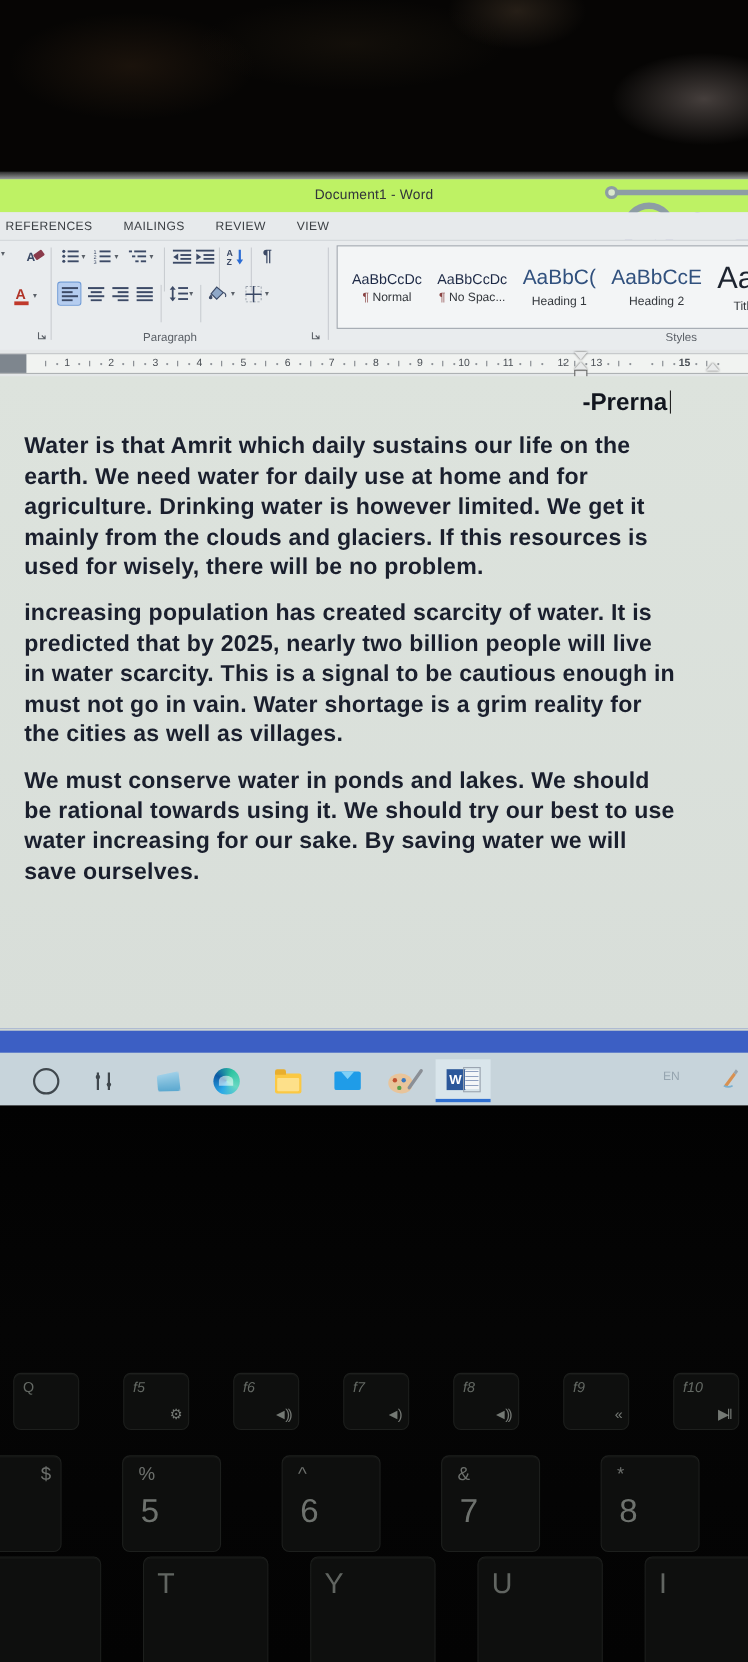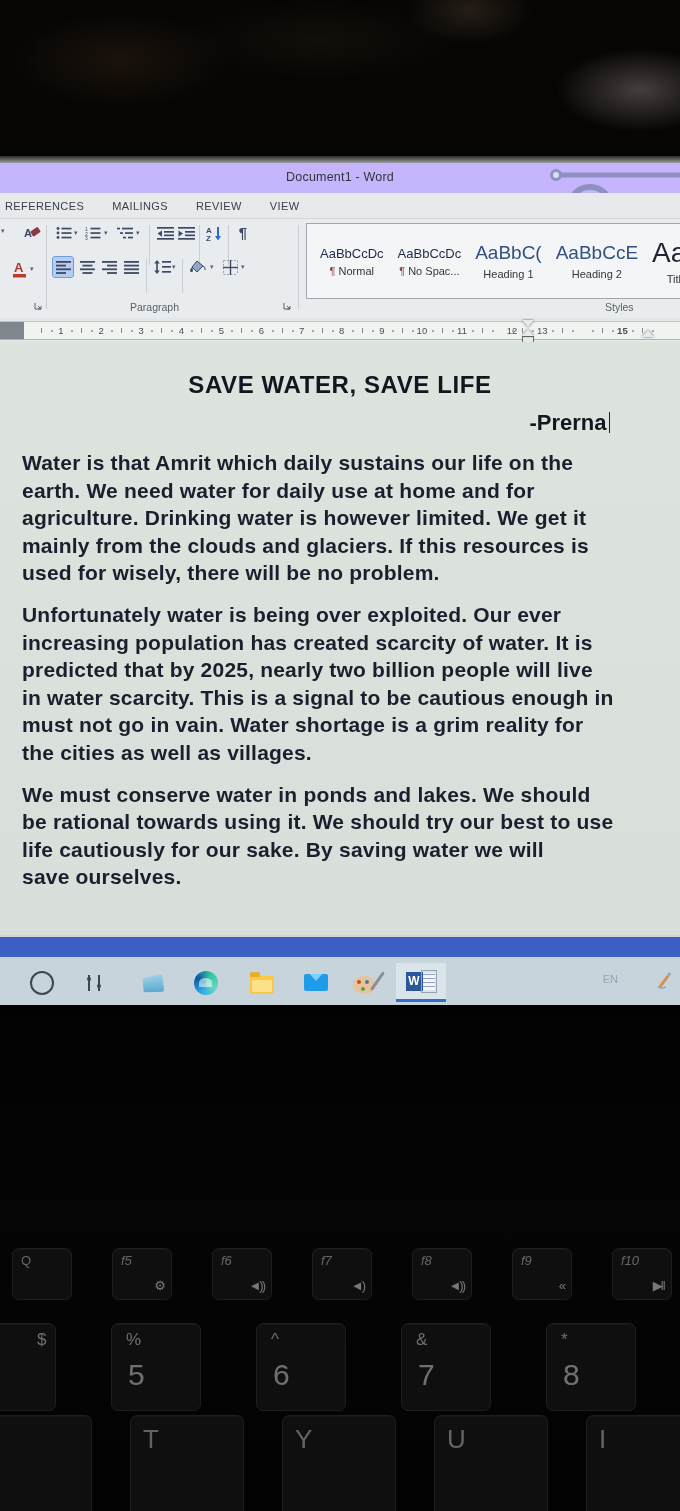--- a/index.html
+++ b/index.html
@@ -13,21 +13,21 @@
     radial-gradient(ellipse 160px 70px at 120px 60px, rgba(120,80,45,.18), transparent 70%),
     radial-gradient(ellipse 200px 60px at 320px 40px, rgba(110,85,50,.12), transparent 70%),
     #060504;}
   #screen-edge{position:absolute;left:0;top:156px;width:680px;height:7px;
     background:linear-gradient(#2a2a2a,#9a9e9e);}
 
   
   #screen{position:absolute;left:0;top:163px;width:680px;height:842px;background:#e7eaec;}
 
   
-  #titlebar{position:absolute;left:0;top:0;width:100%;height:30px;background:#c4b5fd;}
+  #titlebar{position:absolute;left:0;top:0;width:100%;height:30px;background:#bef264;}
   #doc-title{position:absolute;left:0;right:0;top:7px;text-align:center;
     font-size:12.5px;color:#31343a;letter-spacing:.2px;}
   
   #watermark{position:absolute;right:0;top:2px;opacity:.8;}
 
   
   #tabs-row{position:absolute;left:0;top:30px;width:100%;height:25px;background:#e7eaec;
     display:flex;align-items:center;}
   .rtab{font-size:11px;color:#3c4045;letter-spacing:.4px;padding:0 14px;}
   .rtab:first-child{padding-left:5px;}
@@ -459,42 +459,40 @@
     <div class="ind-marker" style="left:522px;top:11px;">
         <div class="tri-up"></div>
         <div class="ind-box"></div>
       </div>
     <div class="ind-marker" style="left:642px;top:12px;">
         <div class="tri-up"></div>
       </div>
   </div>
 
   <div id="doc">
-    <div id="doc-heading">SAVE WATER, SAVE LIFE</div>
     <div id="byline"><span>-Prerna</span><span id="cursor"></span></div>
     <div id="doc-body">
         <div class="para">
           <div class="line">Water is that Amrit which daily sustains our life on the</div>
           <div class="line">earth. We need water for daily use at home and for</div>
           <div class="line">agriculture. Drinking water is however limited. We get it</div>
           <div class="line">mainly from the clouds and glaciers. If this resources is</div>
           <div class="line">used for wisely, there will be no problem.</div>
         </div>
         <div class="para">
-          <div class="line">Unfortunately water is being over exploited. Our ever</div>
           <div class="line">increasing population has created scarcity of water. It is</div>
           <div class="line">predicted that by 2025, nearly two billion people will live</div>
           <div class="line">in water scarcity. This is a signal to be cautious enough in</div>
           <div class="line">must not go in vain. Water shortage is a grim reality for</div>
           <div class="line">the cities as well as villages.</div>
         </div>
         <div class="para">
           <div class="line">We must conserve water in ponds and lakes. We should</div>
           <div class="line">be rational towards using it. We should try our best to use</div>
-          <div class="line">life cautiously for our sake. By saving water we will</div>
+          <div class="line">water increasing for our sake. By saving water we will</div>
           <div class="line">save ourselves.</div>
         </div>
       </div>
   </div>
 
   <div id="statusbar"></div>
 
   <div id="taskbar">
     <div class="task-btn" style="left:22px;">
         <div class="ring"></div>

